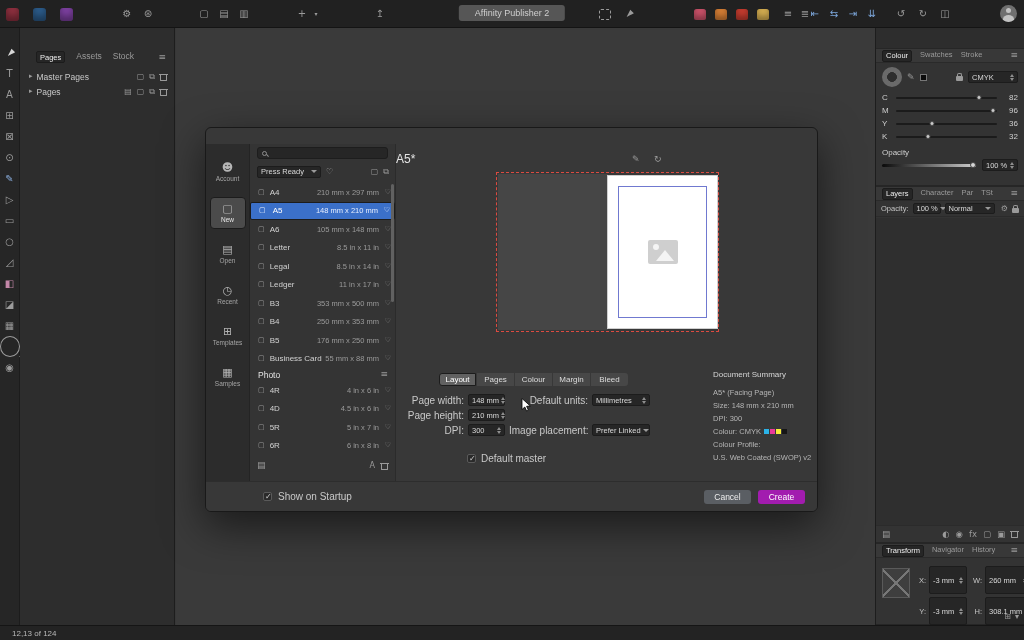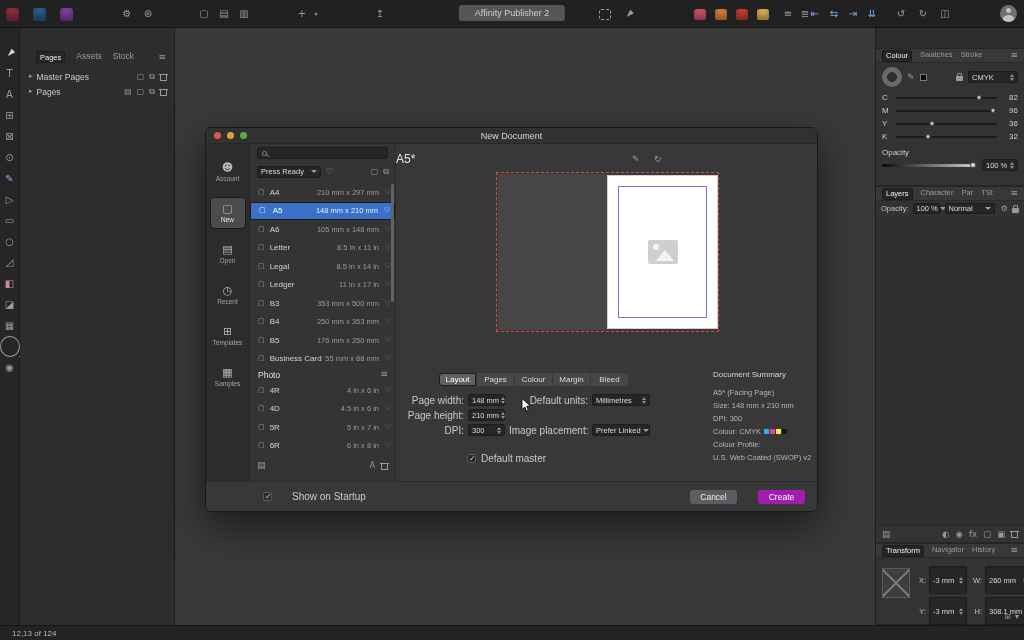--- a/index.html
+++ b/index.html
@@ -137,21 +137,21 @@
 .dtab:last-child{border-radius:0 3px 3px 0}
 .form{position:absolute;left:6px;top:250px;display:grid;grid-template-columns:62px 37px 79px 58px;column-gap:4px;row-gap:3px;align-items:center}
 .flabel{font-size:10px;color:#c9c9c9;text-align:right;white-space:nowrap}
 .dm-row{position:absolute;left:71px;top:309px;display:flex;align-items:center;gap:5px}
 .dm-row .flabel{text-align:left}
 .summary{position:absolute;left:317px;top:224px;width:102px;font-size:7.5px;color:#b5b5b5;line-height:13px}
 .sum-h{color:#d6d6d6;font-size:8px;margin-bottom:5px}
 .sum-cr{display:flex;align-items:center;gap:3px}
 #sum-swatches{display:inline-flex;gap:1px}
 .sw{width:5px;height:5px;display:inline-block}
-.dlg-footer{position:absolute;left:0;right:0;bottom:0;height:30px;background:#383838;border-top:1px solid #2d2d2d;display:flex;align-items:center;padding:0 12px 0 57px;gap:20px}
+.dlg-footer{position:absolute;left:0;right:0;bottom:0;height:30px;background:#383838;border-top:1px solid #2d2d2d;display:flex;align-items:center;padding:0 12px 0 57px;gap:6px}
 .btn{height:14px;min-width:47px;border:none;border-radius:3px;font-size:8.5px;font-family:inherit;padding:0 8px}
 .btn.gray{background:#5a5e63;color:#ececec;margin-left:auto}
 .btn.blue{background:#a21caf;color:#fff;margin-left:1px}
 .cursor{position:absolute;left:521px;top:398px;z-index:60}
 </style>
 </head>
 <body>
 
 <div id="stage">
 
@@ -429,26 +429,20 @@
     </div>
   </div>
 
   <div class="statusbar">
     <span id="sb-left" style="display:flex;gap:4px;align-items:center"></span>
     <span class="sb-label">12,13 of 124</span>
     <span id="sb-right" style="display:flex;gap:4px;align-items:center"></span>
   </div>
 
   <div class="dialog">
-    <div class="dlg-title">
-      <span class="tl r"></span>
-      <span class="tl y"></span>
-      <span class="tl g"></span>
-      <span class="dlg-title-text">New Document</span>
-    </div>
 
     <div class="dlg-side" id="dlg-side">
         <div class="side-item">
           <span class="gi glyph">☻</span>
           <span class="lbl">Account</span>
         </div>
         <div class="side-item sel">
           <span class="gi glyph">▢</span>
           <span class="lbl">New</span>
         </div>

